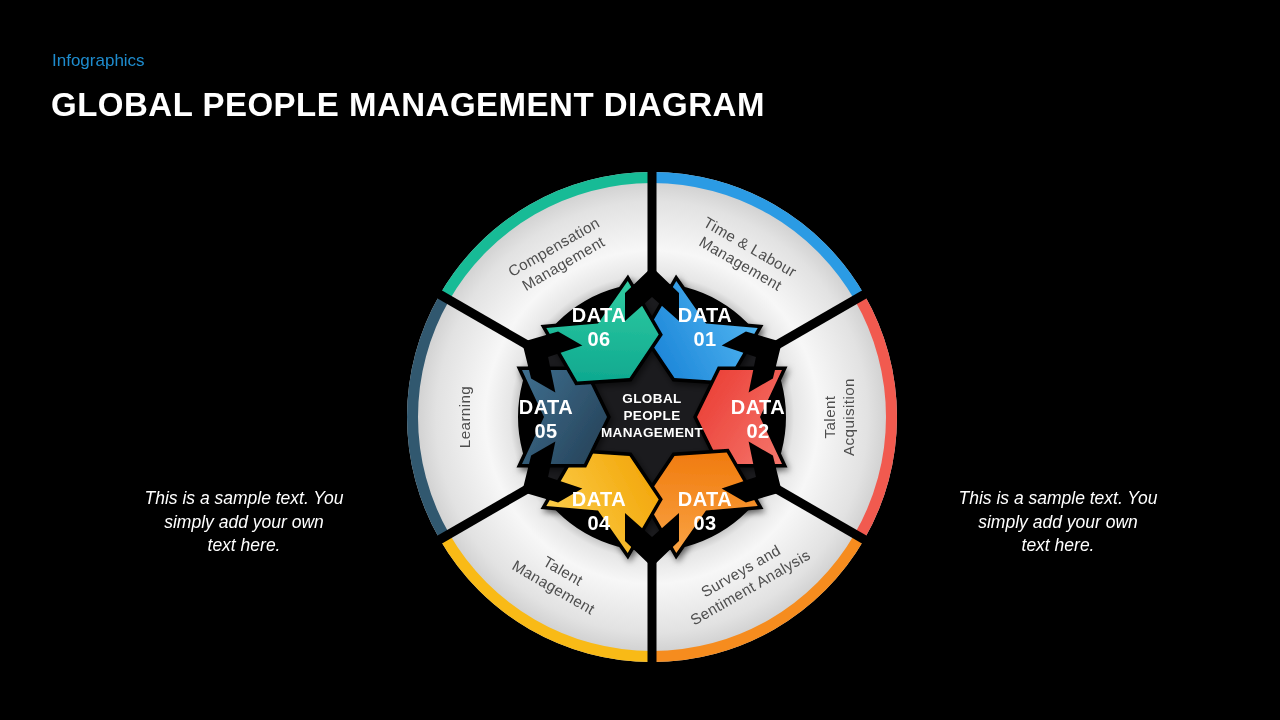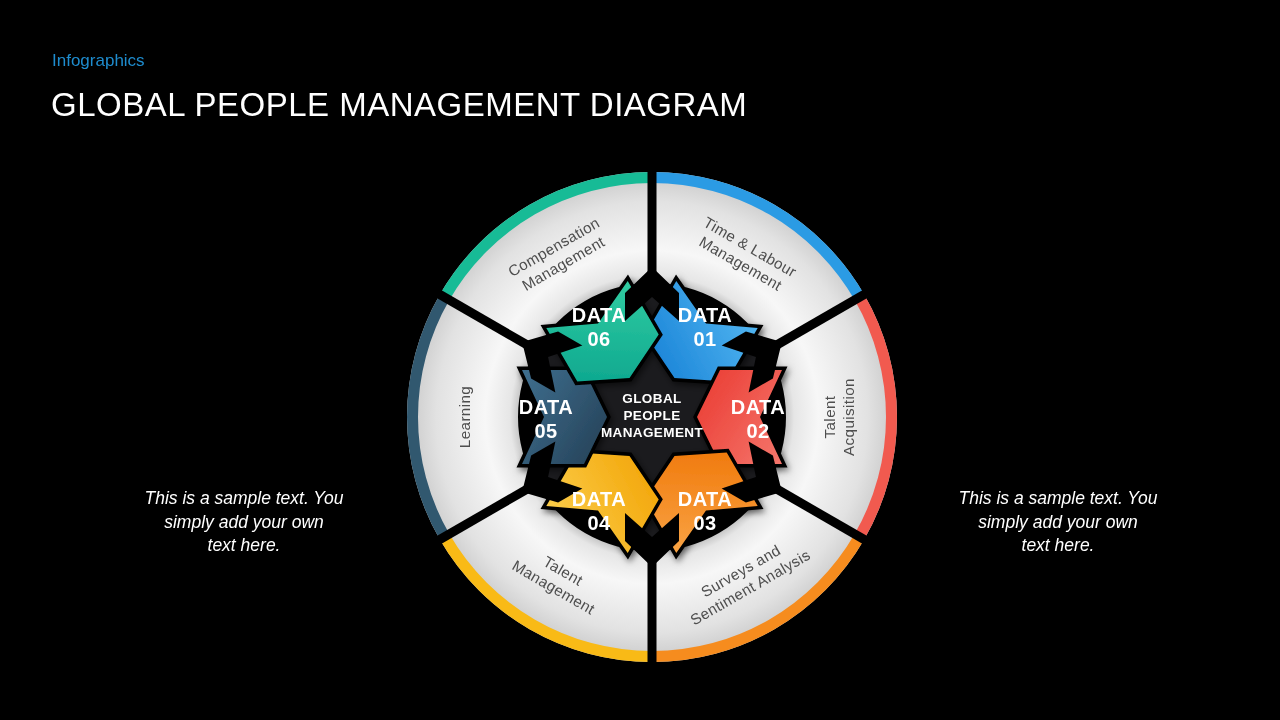--- a/index.html
+++ b/index.html
@@ -1,19 +1,19 @@
 <!DOCTYPE html>
 <html><head>
 <meta charset="utf-8">
 <style>
   html,body{margin:0;padding:0;background:#000;}
   .slide{position:relative;width:1280px;height:720px;background:#000;overflow:hidden;
          font-family:"Liberation Sans",sans-serif;margin-left:12px;}
   .kicker{position:absolute;left:40px;top:51px;font-size:17px;color:#1E8CCE;}
-  .title{position:absolute;left:39px;top:86px;margin:0;font-size:33px;font-weight:normal;
+  .title{position:absolute;left:39px;top:86px;margin:0;font-size:33px;font-weight:bold;
          color:#fff;letter-spacing:.5px;white-space:nowrap;}
   .side-text{position:absolute;width:250px;top:487px;color:#fff;font-size:17.5px;
              line-height:23.5px;text-align:center;font-style:italic;}
   .side-text.left{left:107px;}
   .side-text.right{left:921px;}
   #diagram{position:absolute;left:0;top:0;}
   #diagram text{font-family:"Liberation Sans",sans-serif;}
   .sector-label{font-size:15.2px;fill:#4E4E4E;letter-spacing:.4px;}
   .arrow-label{font-size:20px;font-weight:bold;fill:#fff;letter-spacing:.5px;}
   .star-label{font-size:13.5px;font-weight:bold;fill:#fff;letter-spacing:.4px;}

